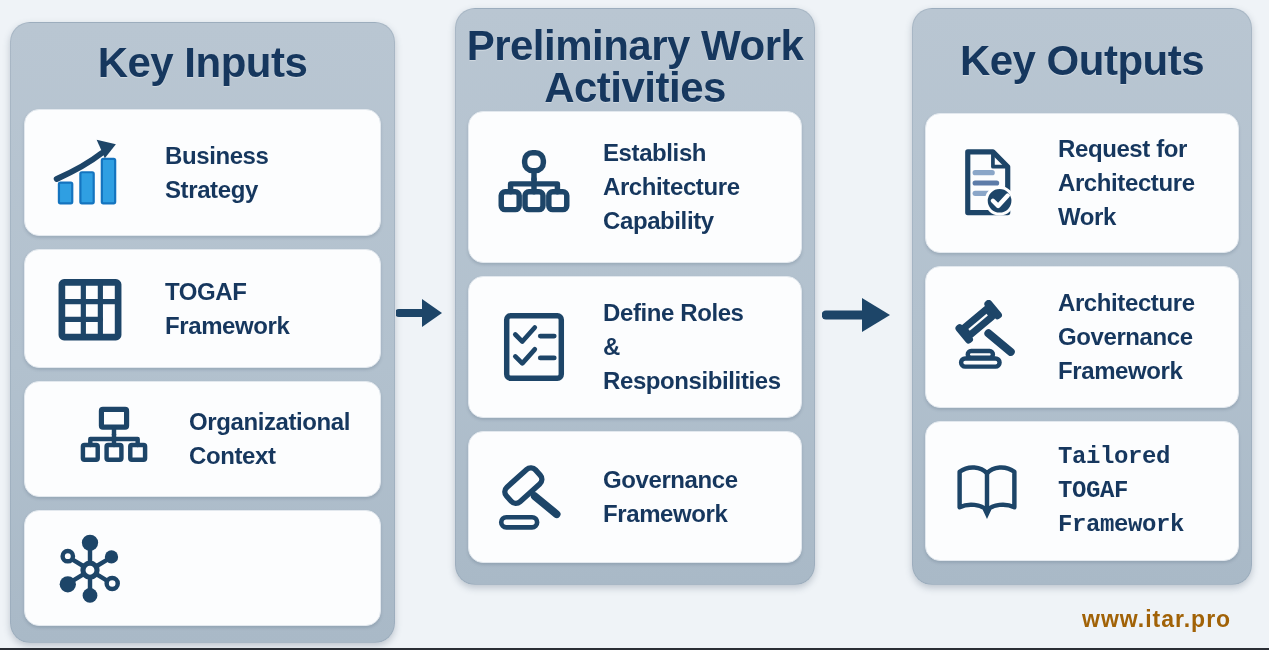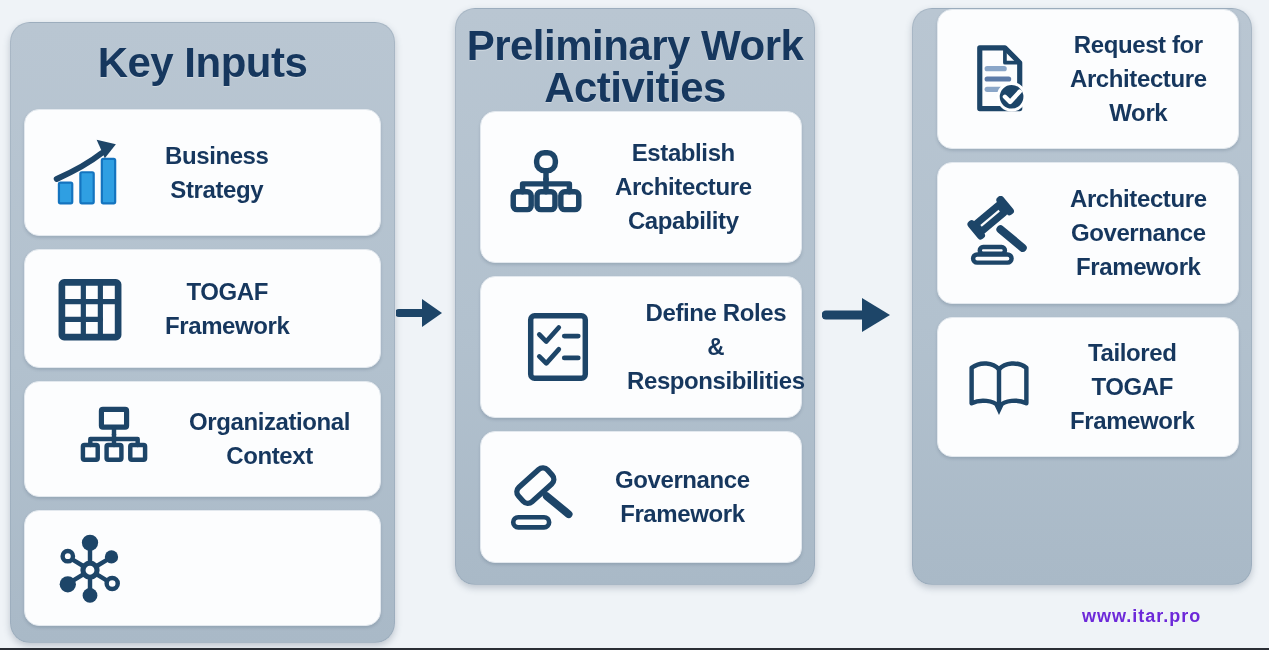--- a/index.html
+++ b/index.html
@@ -21,49 +21,49 @@
   #panel-outputs{left:912px;top:8px;width:340px;height:577px;}
   .panel-title{
     color:#16375e;font-weight:bold;font-size:42px;line-height:40px;
     text-align:center;white-space:pre-line;letter-spacing:-0.5px;
     text-shadow:0 1px 1px rgba(255,255,255,.35);
   }
   #panel-inputs .panel-title{margin:20px 6px 26px;}
   #panel-activities .panel-title{margin:16px 4px 2px;line-height:42px;}
   #panel-outputs .panel-title{margin:32px 6px 32px;}
   .cards{display:flex;flex-direction:column;gap:13px;padding:0 13px;}
-  #panel-activities .cards,#panel-outputs .cards{padding:0 12px;margin-left:12px;}
+  #panel-activities .cards,#panel-outputs .cards{padding:0 12px;}
   .card{
     background:#fcfdfe;border:1px solid #e2e8ee;border-radius:15px;
     box-shadow:0 2px 3px rgba(50,70,95,.18);
     display:flex;align-items:center;box-sizing:border-box;
   }
   #panel-inputs .card:nth-child(1){height:127px;}
   #panel-inputs .card:nth-child(2){height:119px;}
   #panel-inputs .card:nth-child(3){height:116px;padding-left:24px;}
   #panel-inputs .card:nth-child(4){height:116px;}
   #panel-activities .card:nth-child(1){height:152px;}
-  #panel-activities .card:nth-child(2){height:142px;padding-left:12px;}
+  #panel-activities .card:nth-child(2){height:142px;}
   #panel-activities .card:nth-child(3){height:132px;}
   #panel-outputs .card:nth-child(1){height:140px;}
   #panel-outputs .card:nth-child(2){height:142px;}
-  #panel-outputs .card:nth-child(3){height:140px;}
+  #panel-outputs .card:nth-child(3){height:140px;font-family:Liberation Mono, monospace;}
   .icon{flex:none;display:block;}
   .icon svg{display:block;width:100%;height:100%;}
   #panel-inputs .icon{width:74px;height:74px;margin:0 38px 0 28px;}
   #panel-activities .icon{width:78px;height:78px;margin:0 30px 0 26px;}
   #panel-outputs .icon{width:74px;height:74px;margin:0 34px 0 24px;}
   .card-label{
     color:#16375e;font-weight:bold;font-size:24px;line-height:34px;
-    white-space:pre-line;letter-spacing:-0.4px;text-align:center;
+    white-space:pre-line;letter-spacing:-0.4px;
   }
   .arrow{position:absolute;}
   #watermark{
     position:absolute;left:1082px;top:606px;
-    color:#6d28d9;font-weight:bold;font-size:18px;letter-spacing:1px;
+    color:#a16207;font-weight:bold;font-size:23px;letter-spacing:1px;
   }
   #bottom-line{
     position:absolute;left:0;bottom:0;width:1269px;height:2px;background:#2a2e35;
   }
   .st{stroke:#1d4568;fill:none;stroke-linecap:round;stroke-linejoin:round;}
 </style>
 </head>
 <body>
 
 <div class="panel" id="panel-inputs">
@@ -195,20 +195,21 @@
 
   </div>
 </div>
 
 <svg class="arrow" style="left:822px;top:292px;" width="72" height="46" viewBox="0 0 72 46">
   <line x1="4" y1="23" x2="46" y2="23" stroke="#1d4568" stroke-width="9" stroke-linecap="round"></line>
   <polygon points="40,6 68,23 40,40" fill="#1d4568"></polygon>
 </svg>
 
 <div class="panel" id="panel-outputs">
+  <div class="panel-title">Key Outputs</div>
   <div class="cards">
 
     <div class="card">
       <span class="icon">
         <svg viewBox="0 0 100 100">
           <path class="st" d="M24 8 H58 L78 28 V90 H24 Z" stroke-width="7"></path>
           <path class="st" d="M58 8 V28 H78" stroke-width="5"></path>
           <line x1="34" y1="36" x2="57" y2="36" stroke="#8aa6c8" stroke-width="7" stroke-linecap="round"></line>
           <line x1="34" y1="50" x2="63" y2="50" stroke="#5c7ba8" stroke-width="7" stroke-linecap="round"></line>
           <line x1="34" y1="64" x2="52" y2="64" stroke="#8aa6c8" stroke-width="7" stroke-linecap="round"></line>

